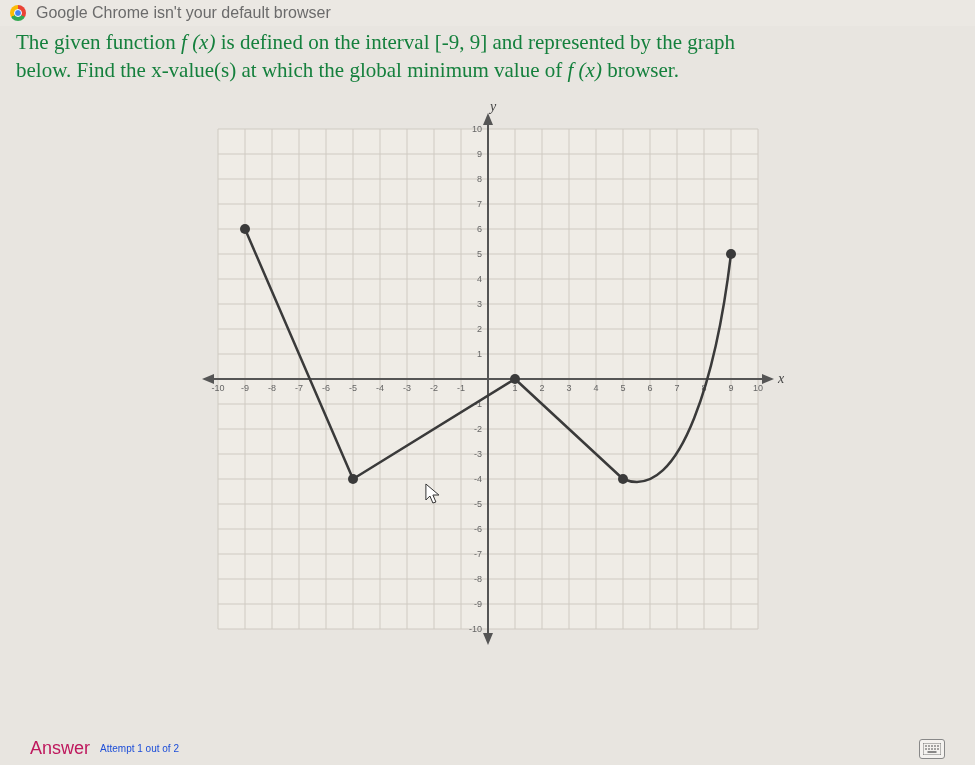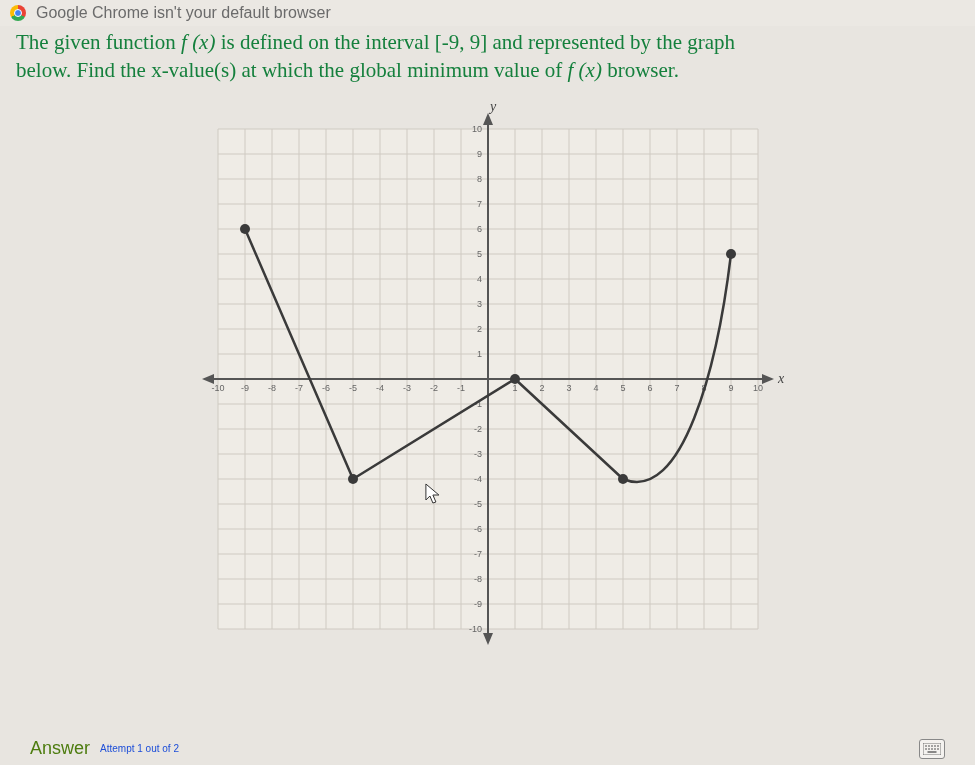--- a/index.html
+++ b/index.html
@@ -48,21 +48,21 @@
     display:flex; justify-content:center;
   }
   svg.chart { display:block; }
   .footer {
     display:flex; align-items:center; gap:10px;
     padding: 10px 30px 0 30px;
     font-family: Arial, sans-serif;
     position: absolute;
     bottom: 6px; left: 0; right: 0;
   }
-  .answer-label { font-size:18px; color:#4d7c0f; font-weight:500; }
+  .answer-label { font-size:18px; color:#be185d; font-weight:500; }
   .attempt { font-size:10px; color:#1d4ed8; }
   .keyb {
     margin-left:auto; width:26px; height:20px; border:1px solid #888;
     border-radius:3px; display:flex; align-items:center; justify-content:center;
     background:#f4f2ef;
   }
   .keyb svg { width:18px; height:12px; }
 </style>
 </head>
 <body>

